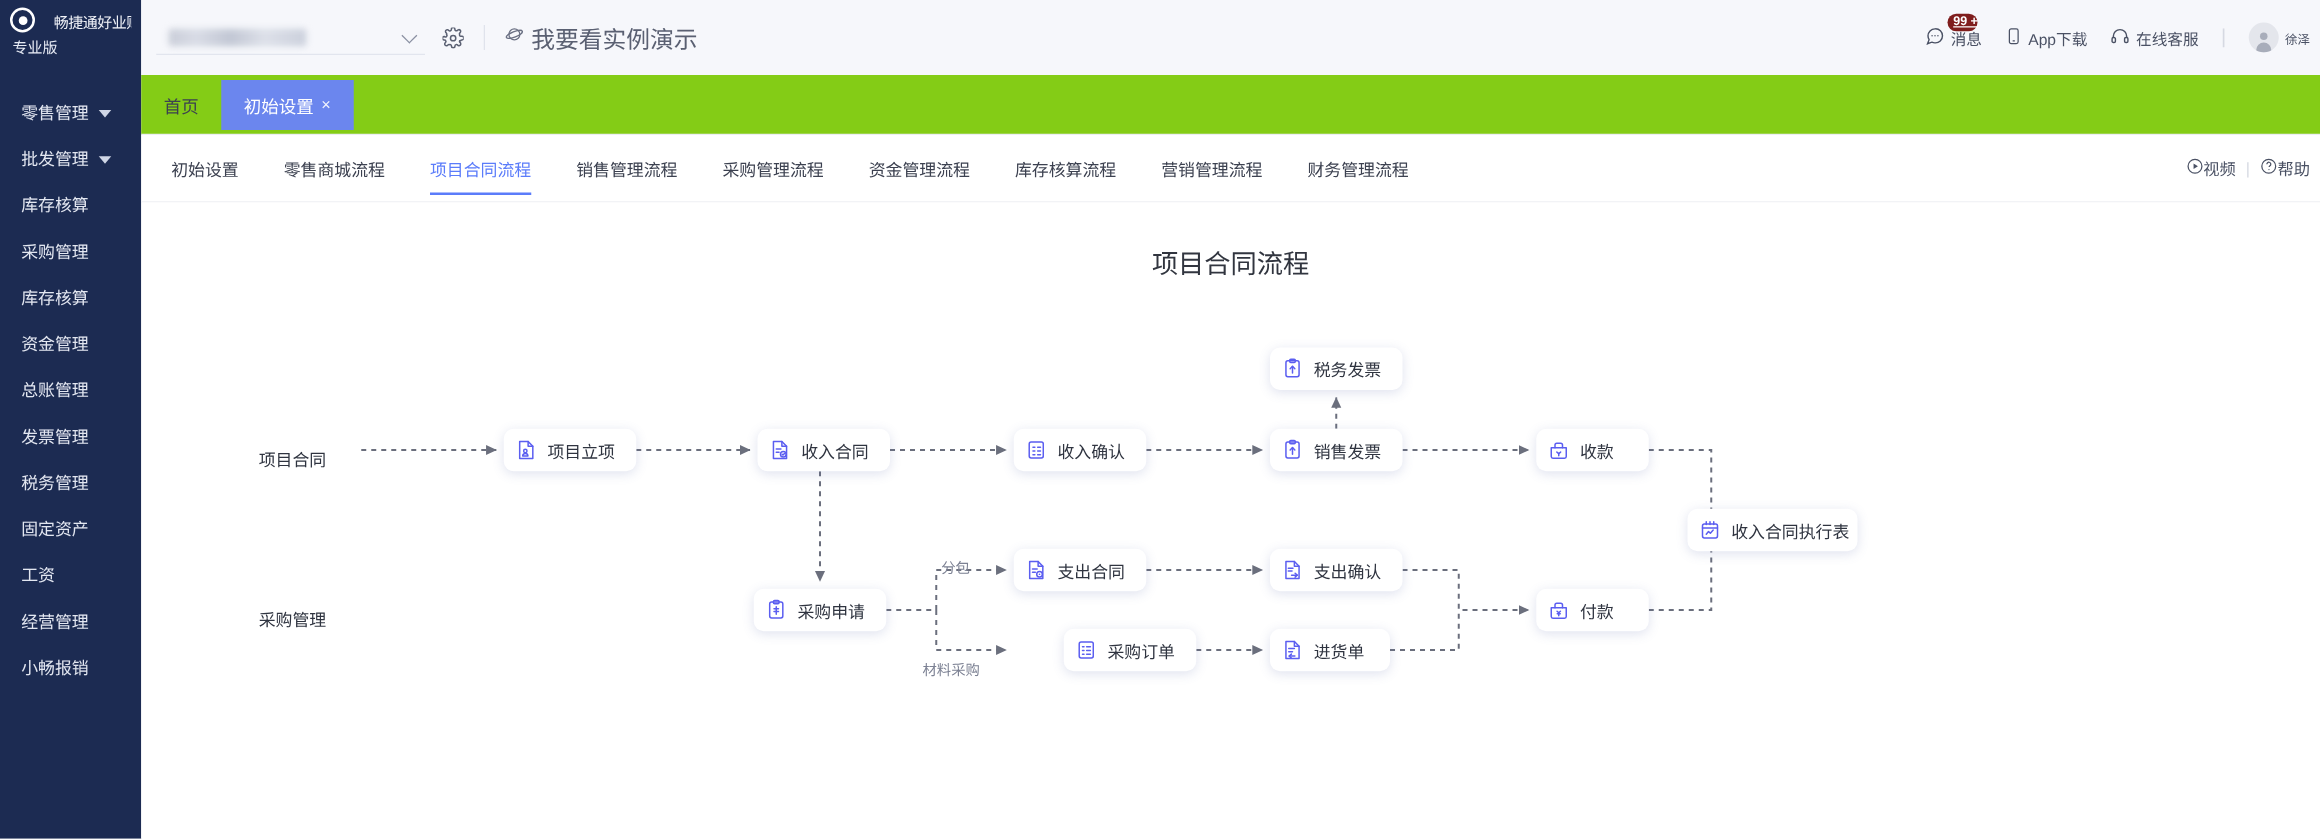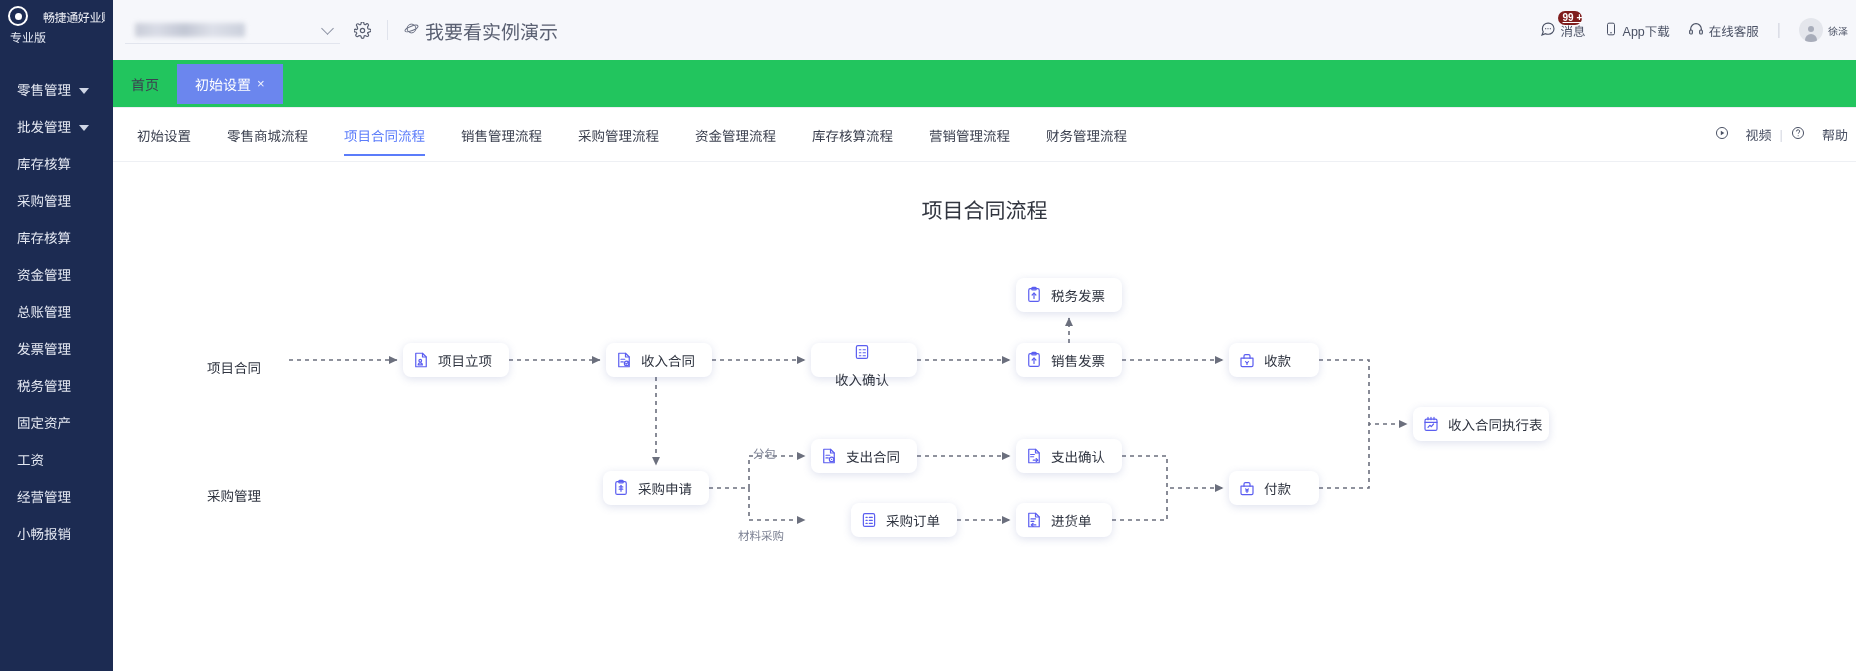--- a/index.html
+++ b/index.html
@@ -114,21 +114,21 @@
   }
   .avatar i::before {
     content:""; position:absolute; left: 3px; top: -8px;
     width: 6px; height: 6px; border-radius:50%; background:#a8adba;
   }
   .uname { font-size: 10px; color:#4a5164; }
 
   
   .pagetabs {
     position: absolute; left: 113px; top: 60px; right: 0; height: 48px;
-    background: #22c55e; display:flex; align-items:center;
+    background: #84cc16; display:flex; align-items:center;
     border-bottom: 1px solid #eceef3;
   }
   .ptab {
     height: 40px; display:flex; align-items:center; gap:6px;
     padding: 0 18px; font-size: 14px; color: #3c4150; cursor: pointer;
   }
   .ptab.active { background: #6b86ee; color: #ffffff; }
   .ptab .x { font-size: 13px; opacity: .9; }
 
   
@@ -147,21 +147,21 @@
   .stab-wrap:first-child { padding-left: 24px; }
   .stab.active { color: #5b7cfa; }
   .stab.active::after {
     content:""; position:absolute; left: 0; right: 0; bottom: -1px;
     height: 2px; background: #5b7cfa;
   }
   .subtabs-right {
     margin-left:auto; display:flex; align-items:center; gap:8px;
     padding-right: 8px; font-size: 13px; color: #4a5164;
   }
-  .srt { display:flex; align-items:center; gap:17px; cursor:pointer; }
+  .srt { display:flex; align-items:center; gap:0; cursor:pointer; }
   .srt-sep { color:#d6d9e2; }
 
   
   .canvas {
     position: absolute; left: 113px; top: 162px; right: 0; bottom: 0;
     background: #ffffff; overflow: hidden;
   }
   .diagram-title {
     position:absolute; left: 0; right: 0; top: 32px;
     text-align: center; font-size: 21px; color: #31353f;
@@ -431,21 +431,21 @@
           <div class="node" style="left: 493px; top: 181px; width: 106px;">
             <span class="ico"><svg width="18" height="18" viewBox="0 0 24 24" fill="none" stroke="#5b5ef0" stroke-width="1.6" stroke-linecap="round" stroke-linejoin="round">
                 <path d="M5 3h9l5 5v13H5z"></path>
                 <path d="M14 3v5h5"></path>
                 <path d="M8 11h5M8 14.5h3"></path>
                 <circle cx="15.5" cy="16.5" r="3"></circle>
                 <path d="M14.3 16.5l.9.9 1.6-1.7"></path>
               </svg></span>
             <span>收入合同</span>
           </div>
-          <div class="node" style="left: 698px; top: 181px; width: 106px; flex-direction: column;">
+          <div class="node" style="left: 698px; top: 181px; width: 106px;">
             <span class="ico"><svg width="18" height="18" viewBox="0 0 24 24" fill="none" stroke="#5b5ef0" stroke-width="1.6" stroke-linecap="round" stroke-linejoin="round">
                 <rect x="4.5" y="3.5" width="15" height="17" rx="2"></rect>
                 <path d="M8.5 9h2M8.5 13h2M8.5 17h2"></path>
                 <path d="M13.5 9h3M13.5 13h3M13.5 17h3"></path>
               </svg></span>
             <span>收入确认</span>
           </div>
           <div class="node" style="left: 903px; top: 116px; width: 106px;">
             <span class="ico"><svg width="18" height="18" viewBox="0 0 24 24" fill="none" stroke="#5b5ef0" stroke-width="1.6" stroke-linecap="round" stroke-linejoin="round">
                 <rect x="5" y="3.5" width="14" height="17" rx="2"></rect>
@@ -466,21 +466,21 @@
           </div>
           <div class="node" style="left: 1116px; top: 181px; width: 90px;">
             <span class="ico"><svg width="18" height="18" viewBox="0 0 24 24" fill="none" stroke="#5b5ef0" stroke-width="1.6" stroke-linecap="round" stroke-linejoin="round">
                 <path d="M4 9.5h16v9.5a1.8 1.8 0 01-1.8 1.8H5.8A1.8 1.8 0 014 19z"></path>
                 <path d="M8 9.5V6.6c0-1 .8-1.9 1.9-1.9h4.2c1 0 1.9.8 1.9 1.9v2.9"></path>
                 <path d="M10 14.2l2 1.6 2-1.6"></path>
                 <path d="M12 15.8v2.2"></path>
               </svg></span>
             <span>收款</span>
           </div>
-          <div class="node" style="left: 1300px; top: 245px; width: 136px;">
+          <div class="node" style="left: 1237px; top: 245px; width: 136px;">
             <span class="ico"><svg width="18" height="18" viewBox="0 0 24 24" fill="none" stroke="#5b5ef0" stroke-width="1.6" stroke-linecap="round" stroke-linejoin="round">
                 <rect x="4" y="5.5" width="16" height="15" rx="2"></rect>
                 <path d="M4 9.8h16"></path>
                 <path d="M8 3.2v3M12 3.2v3M16 3.2v3"></path>
                 <path d="M8 16.5l2.4-2.8 2 1.7 3-3.4"></path>
               </svg></span>
             <span>收入合同执行表</span>
           </div>
           <div class="node" style="left: 490px; top: 309px; width: 106px;">
             <span class="ico"><svg width="18" height="18" viewBox="0 0 24 24" fill="none" stroke="#5b5ef0" stroke-width="1.6" stroke-linecap="round" stroke-linejoin="round">

